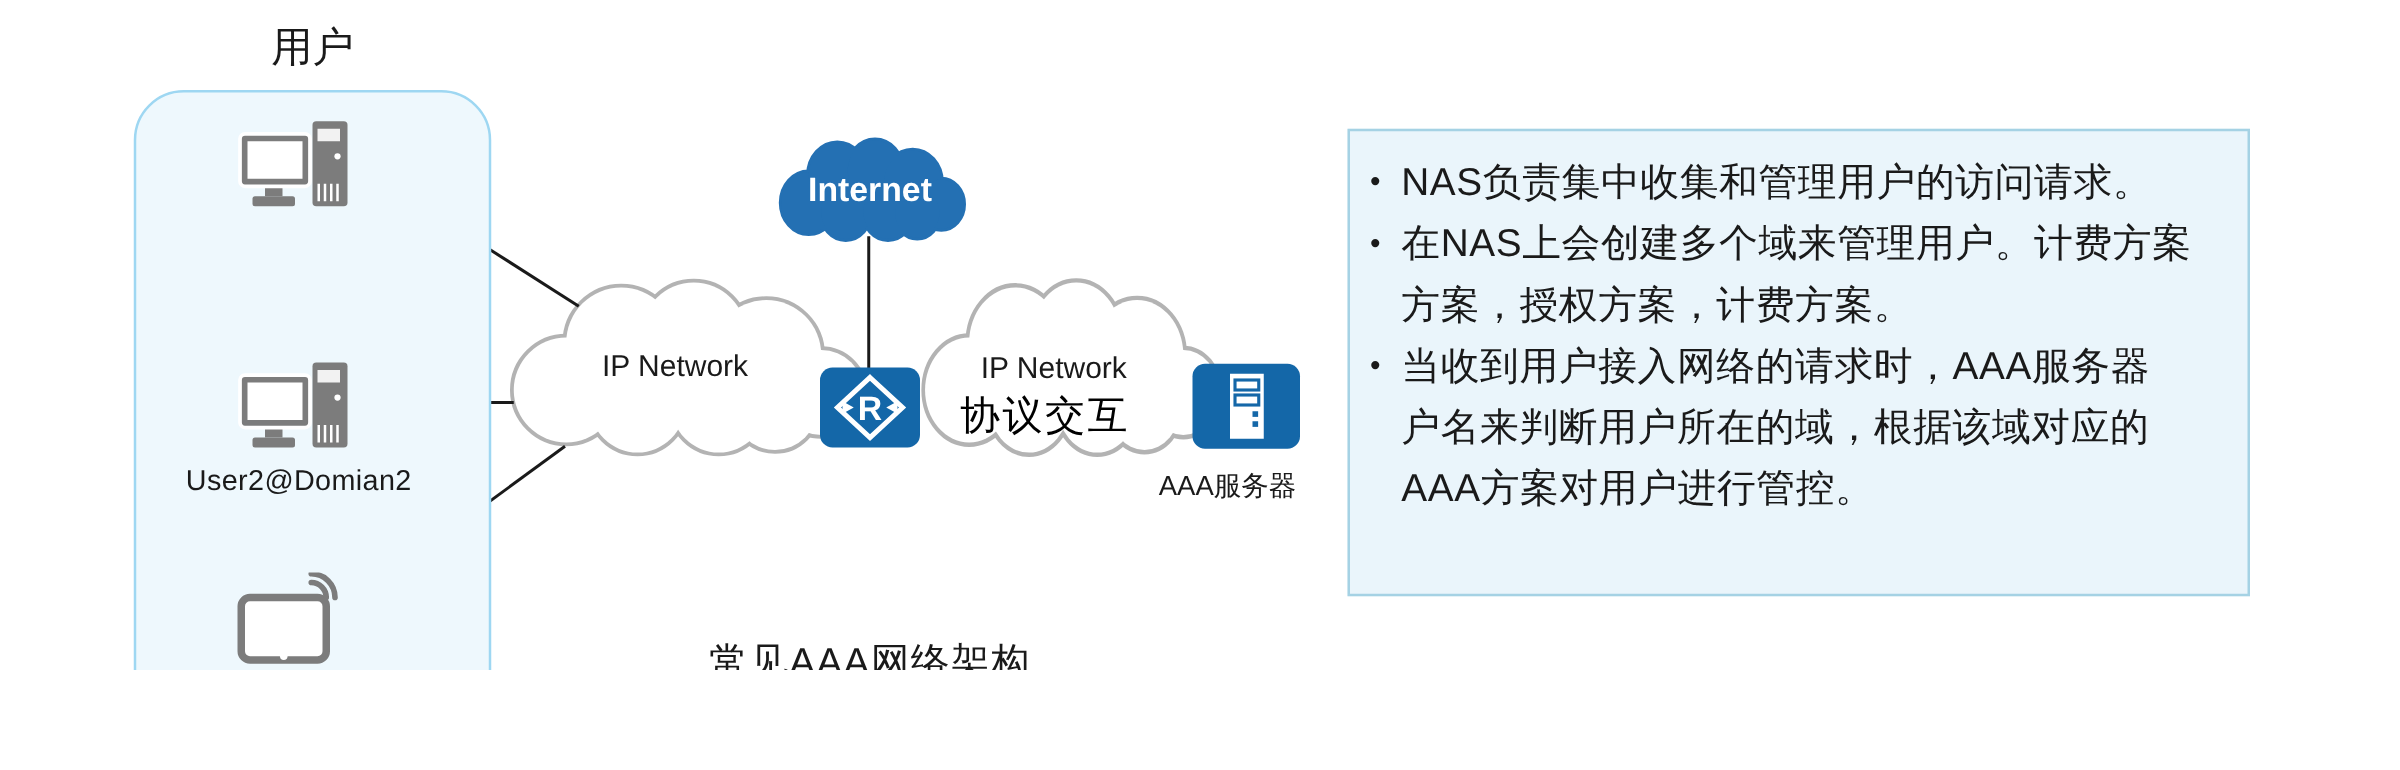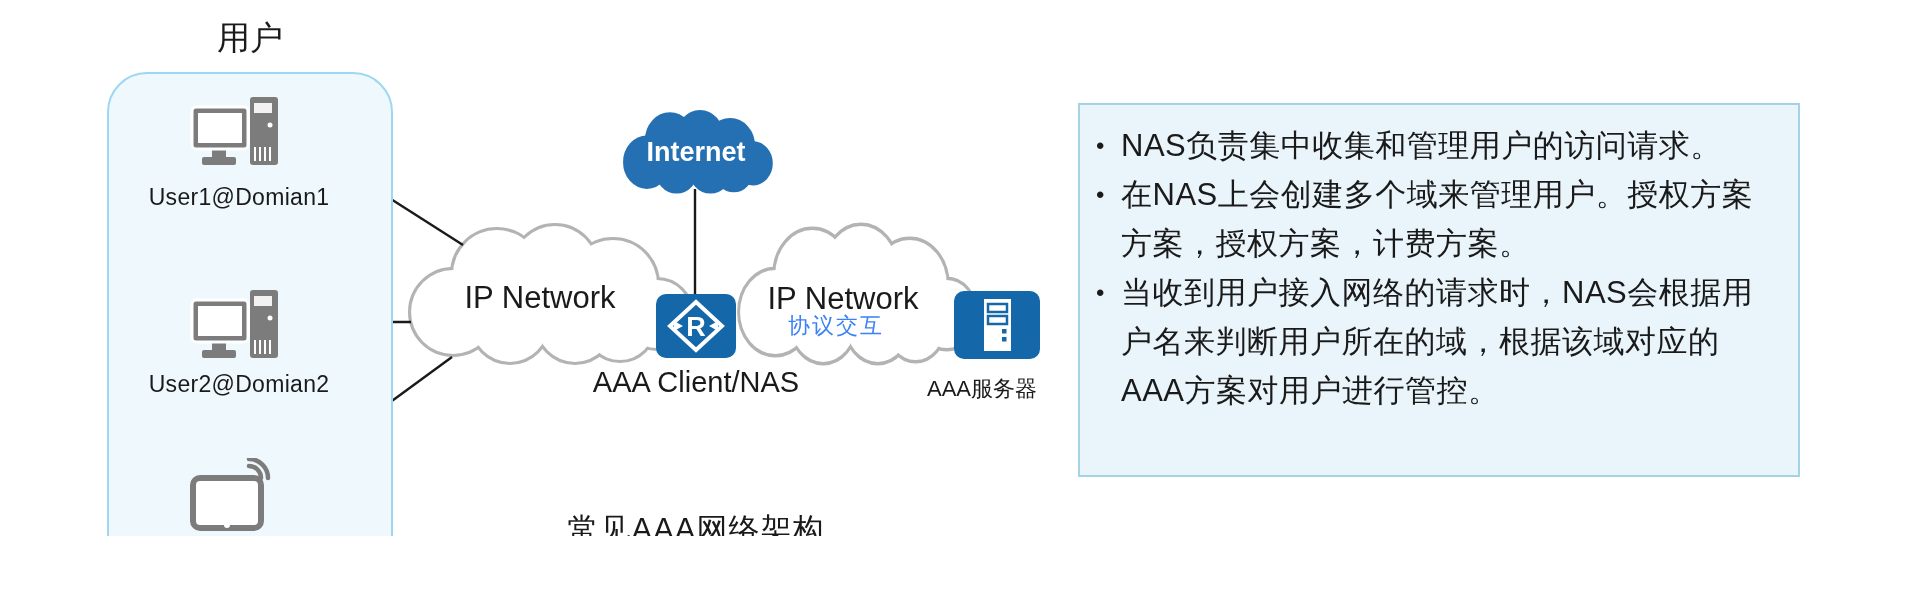--- a/index.html
+++ b/index.html
@@ -13,22 +13,22 @@
   
   .users-panel {
     position:absolute; left:107px; top:72px; width:286px; height:510px;
     box-sizing:border-box; border:2.5px solid #9ed7f2; border-radius:40px;
     background:#eef8fd;
   }
   .users-title { left:150px; top:16px; width:200px; font-size:33px; }
   .user-label  { width:280px; left:99px; font-size:23px; letter-spacing:0.3px; }
 
   
-  .ip-label     { font-size:31px; }
-  .proto-label  { font-size:22px; color:#3b82f6; letter-spacing:2px; }
+  .ip-label     { font-size:24px; }
+  .proto-label  { font-size:32px; color:#000000; letter-spacing:2px; }
   .nas-label    { font-size:29px; }
   .server-label { font-size:22px; }
   .internet-label { font-size:27px; font-weight:bold; color:#ffffff; }
   .caption      { font-size:31px; letter-spacing:1px; }
   .router-letter{ font-size:27px; font-weight:600; color:#ffffff; text-align:center; }
 
   
   .note-box {
     position:absolute; left:1078px; top:103px; width:722px; height:374px;
     box-sizing:border-box; background:#eaf5fb; border:2px solid #a5d2e4;
@@ -94,21 +94,20 @@
     <rect x="8" y="18" width="44" height="30" fill="#ffffff"></rect>
     <rect x="64" y="8" width="18" height="10" fill="#ffffff" opacity="0.9"></rect>
     <circle cx="80" cy="30" r="2.5" fill="#ffffff"></circle>
     <g stroke="#ffffff" stroke-width="2">
       <line x1="65" y1="52" x2="65" y2="66"></line>
         <line x1="70" y1="52" x2="70" y2="66"></line>
       <line x1="75" y1="52" x2="75" y2="66"></line>
         <line x1="80" y1="52" x2="80" y2="66"></line>
     </g>
   </svg>
-  <div class="lbl user-label" style="top:184px">User1@Domian1</div>
 
   <svg class="abs" style="left:190px;top:288px" width="92" height="78" viewBox="0 0 92 78">
     <g fill="#7c7c7c">
       <rect x="60" y="2" width="28" height="68" rx="3"></rect>
       <rect x="22" y="54" width="14" height="8"></rect>
       <rect x="12" y="62" width="34" height="8" rx="2"></rect>
     </g>
     <rect x="2" y="12" width="56" height="42" rx="4" fill="#7c7c7c" stroke="#ffffff" stroke-width="3"></rect>
     <rect x="8" y="18" width="44" height="30" fill="#ffffff"></rect>
     <rect x="64" y="8" width="18" height="10" fill="#ffffff" opacity="0.9"></rect>
@@ -131,21 +130,20 @@
     </g>
   </svg>
 
   <svg class="abs" style="left:655px;top:293px" width="82" height="66" viewBox="0 0 82 66">
     <rect x="1" y="1" width="80" height="64" rx="10" fill="#1467a8"></rect>
     <path d="M41 9 L67 33 L41 57 L15 33 Z" fill="none" stroke="#ffffff" stroke-width="4"></path>
     <path d="M19 28 l9 5 l-9 5 z" fill="#ffffff"></path>
     <path d="M63 28 l-9 5 l9 5 z" fill="#ffffff"></path>
   </svg>
   <div class="lbl router-letter" style="left:655px;top:312px;width:82px;line-height:30px">R</div>
-  <div class="lbl nas-label" style="left:546px;top:366px;width:300px">AAA Client/NAS</div>
 
   <svg class="abs" style="left:953px;top:290px" width="88" height="70" viewBox="0 0 88 70">
     <rect x="1" y="1" width="86" height="68" rx="10" fill="#1467a8"></rect>
     <rect x="31" y="9" width="27" height="52" fill="#ffffff"></rect>
     <rect x="35" y="14" width="19" height="8" fill="#ffffff" stroke="#1467a8" stroke-width="2.5"></rect>
     <rect x="35" y="26" width="19" height="8" fill="#ffffff" stroke="#1467a8" stroke-width="2.5"></rect>
     <rect x="49" y="39" width="4.5" height="4.5" fill="#1467a8"></rect>
     <rect x="49" y="47" width="4.5" height="4.5" fill="#1467a8"></rect>
   </svg>
   <div class="lbl server-label" style="left:832px;top:374px;width:300px">AAA服务器</div>
@@ -157,29 +155,29 @@
 
   <div class="lbl caption" style="left:496px;top:509px;width:400px">常见AAA网络架构</div>
 
   <div class="note-box">
     <div class="note-line">
       <span class="note-bullet">•</span>
       <span class="note-txt">NAS负责集中收集和管理用户的访问请求。</span>
     </div>
     <div class="note-line">
       <span class="note-bullet">•</span>
-      <span class="note-txt">在NAS上会创建多个域来管理用户。授权方案</span>
+      <span class="note-txt">在NAS上会创建多个域来管理用户。计费方案</span>
     </div>
     <div class="note-line">
       <span class="note-bullet hide">•</span>
       <span class="note-txt">方案，授权方案，计费方案。</span>
     </div>
     <div class="note-line">
       <span class="note-bullet">•</span>
-      <span class="note-txt">当收到用户接入网络的请求时，NAS会根据用</span>
+      <span class="note-txt">当收到用户接入网络的请求时，AAA服务器</span>
     </div>
     <div class="note-line">
       <span class="note-bullet hide">•</span>
       <span class="note-txt">户名来判断用户所在的域，根据该域对应的</span>
     </div>
     <div class="note-line">
       <span class="note-bullet hide">•</span>
       <span class="note-txt">AAA方案对用户进行管控。</span>
     </div>
   </div>

